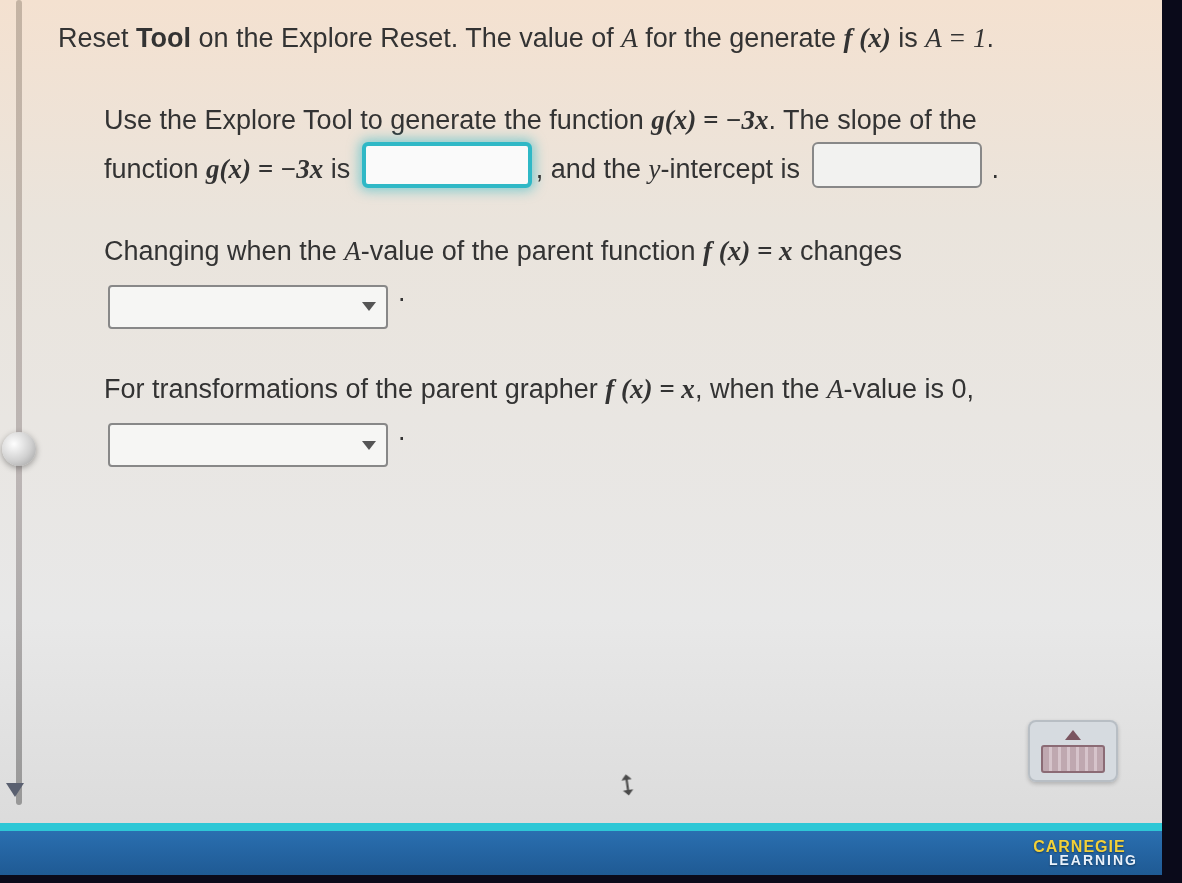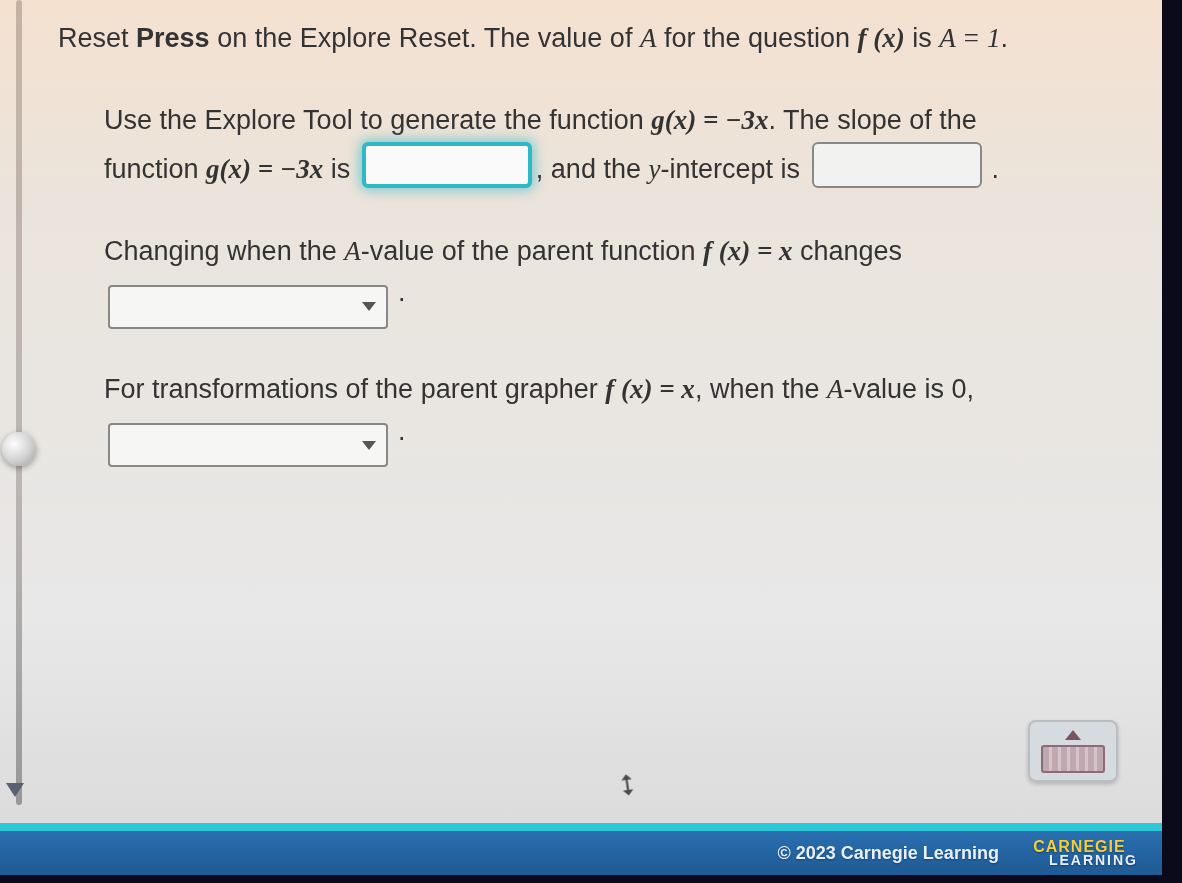--- a/index.html
+++ b/index.html
@@ -168,21 +168,21 @@
   <div class="rail-knob">
     <span></span>
   </div>
 </div>
 <div class="down-caret"></div>
 
 <div class="content">
 
 
   <div class="para">
-    <span>Reset </span><span class="bold">Press</span><span> on the Explore Reset. The value of </span><span class="mathI">A</span><span> for the question </span><span class="fn">f (x)</span><span> is </span><span class="mathI">A = 1</span><span>.</span>
+    <span>Reset </span><span class="bold">Tool</span><span> on the Explore Reset. The value of </span><span class="mathI">A</span><span> for the generate </span><span class="fn">f (x)</span><span> is </span><span class="mathI">A = 1</span><span>.</span>
   </div>
 
   <div class="para indent">
     <span>Use the Explore Tool to generate the function </span><span class="fn">g(x) = −3x</span><span>. The slope of the</span><br>
     <span>function </span><span class="fn">g(x) = −3x</span><span> is</span>
     <span class="input-box focused" value=""></span><span>,</span><span> and the </span><span class="mathI">y</span><span>-intercept is</span>
     <span class="input-box" value=""></span><span class="period">.</span>
   </div>
 
   <div class="para indent">
@@ -202,18 +202,17 @@
 </div>
 
 <div class="cursor-arrow">⭥</div>
 
 <div class="kb-toggle">
   <div class="kb-caret"></div>
   <div class="kb-body"></div>
 </div>
 
 <div class="footer">
-  <div class="copyright">© 2023 Carnegie Learning</div>
   <div class="brand">
     <span class="l1">CARNEGIE</span>
     <span class="l2">LEARNING</span>
   </div>
 </div>
 
 </body></html>

